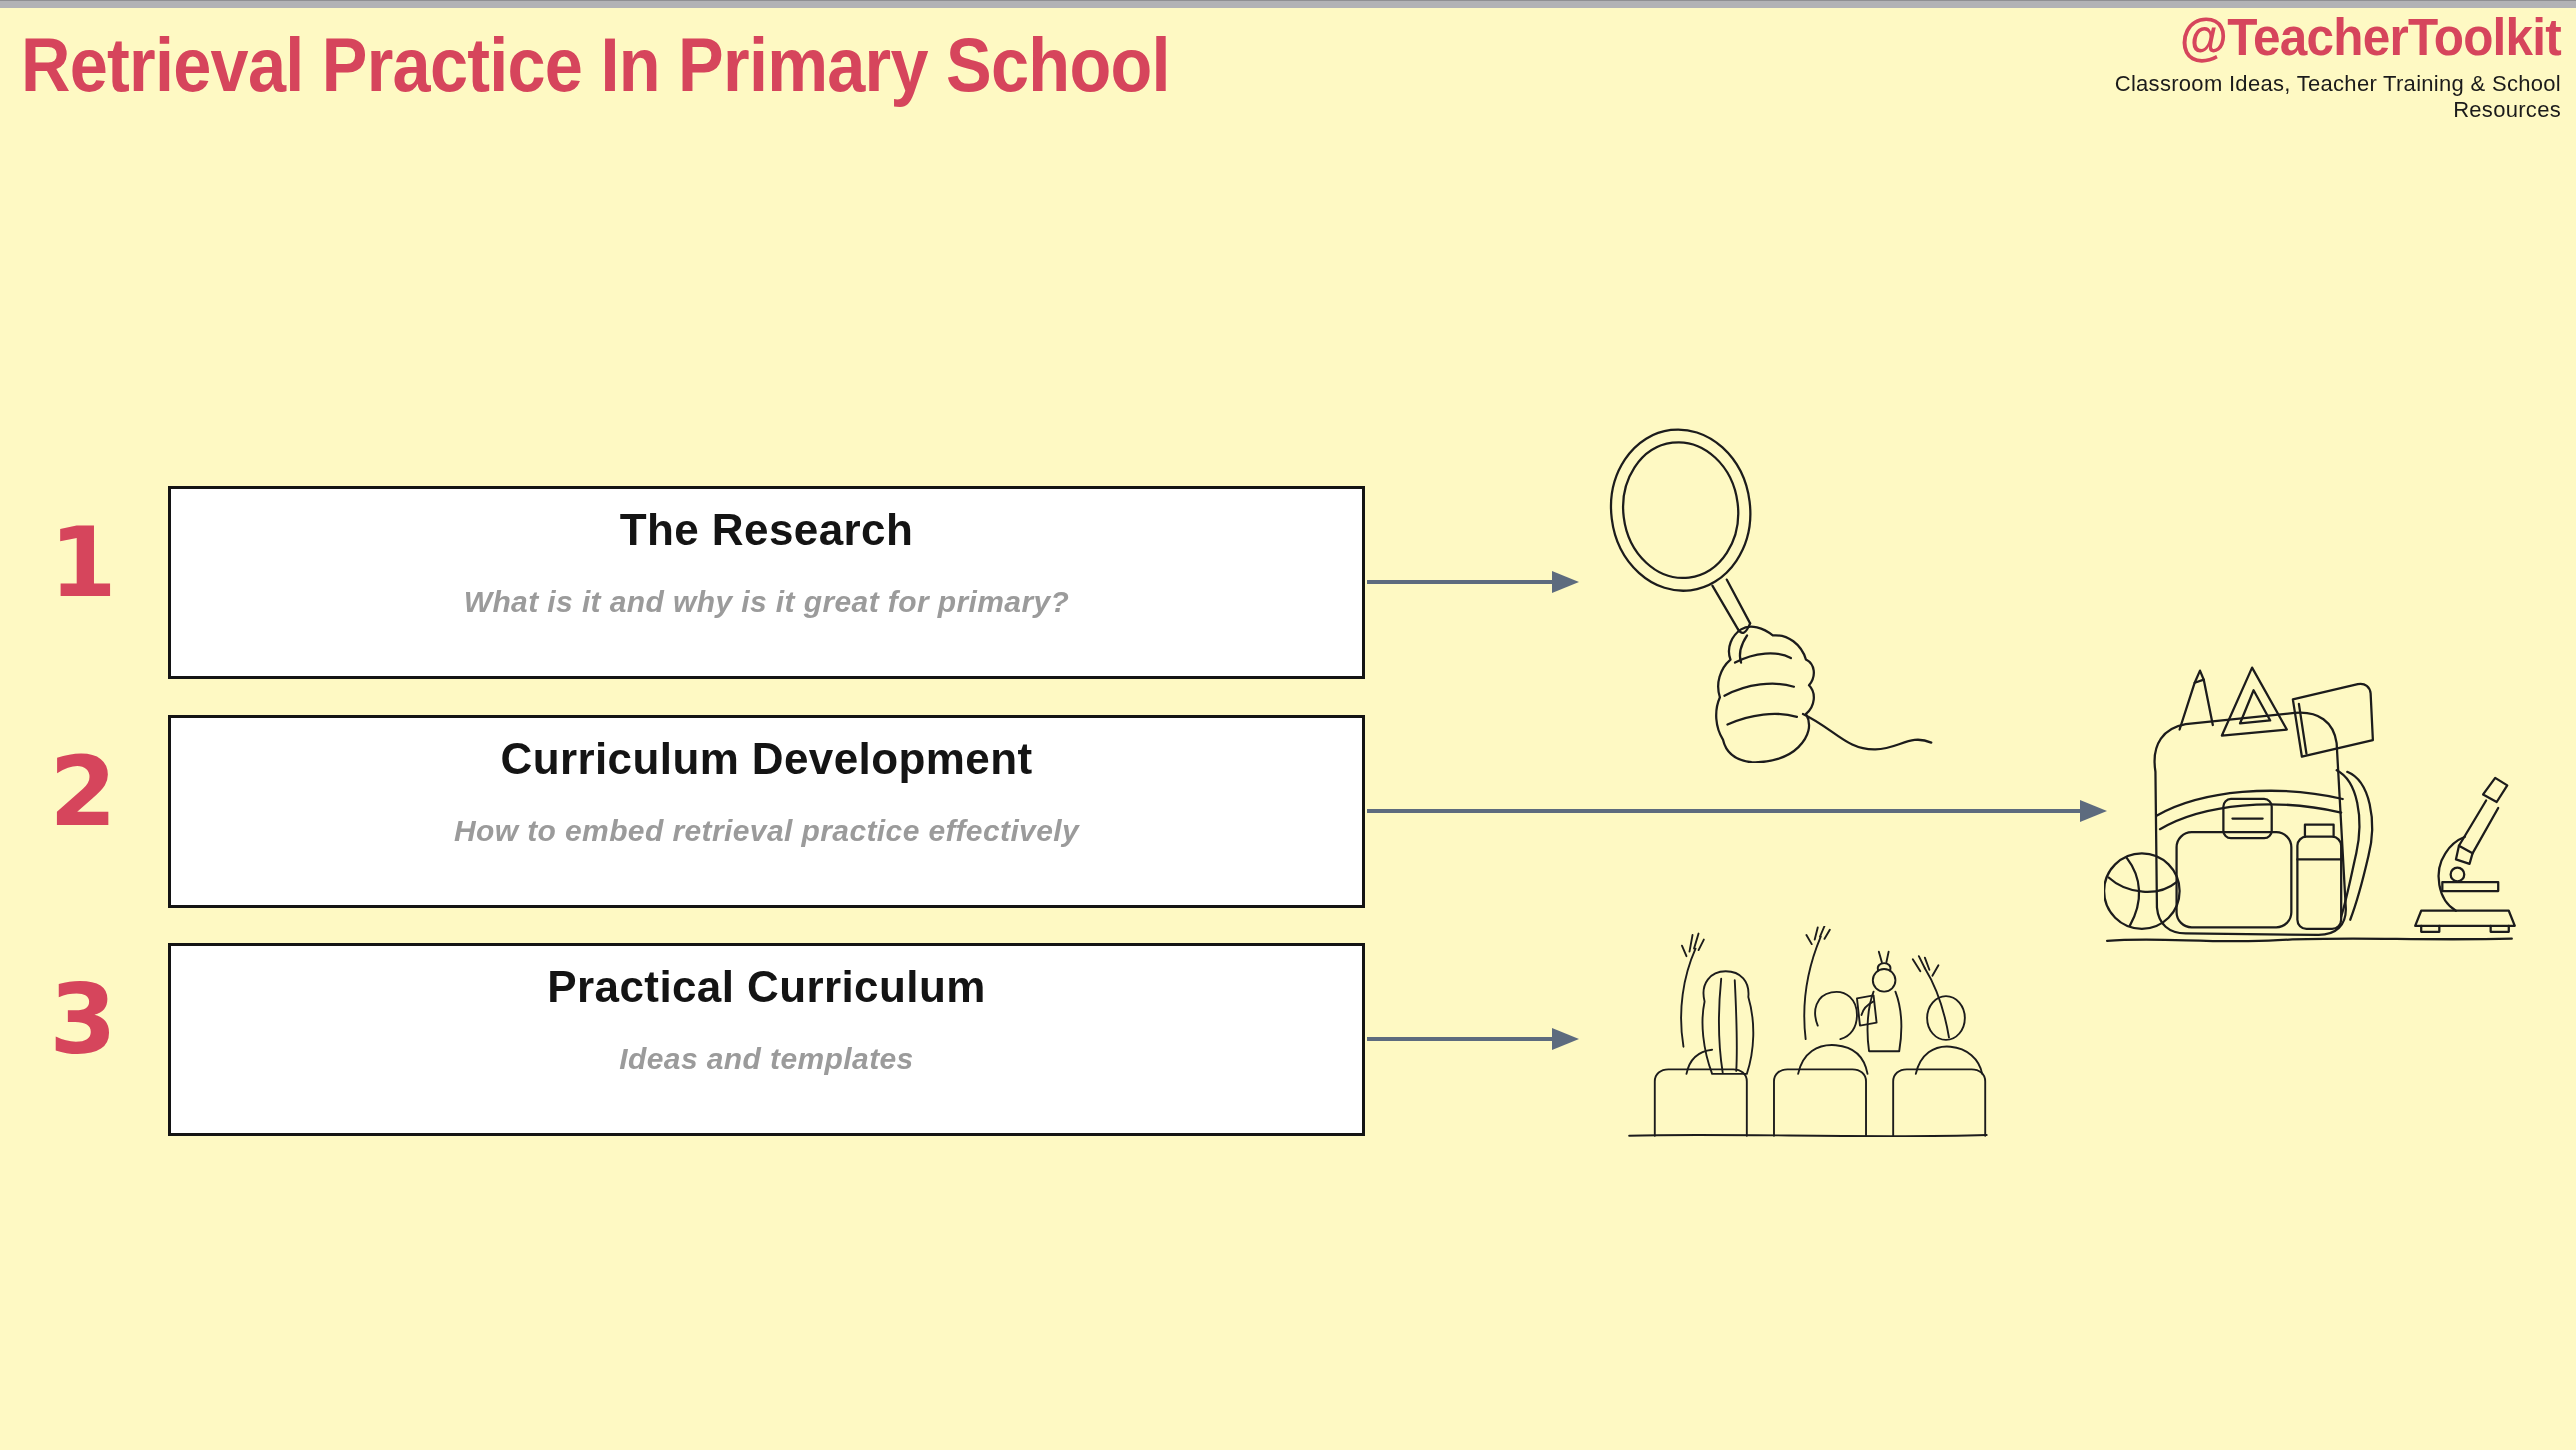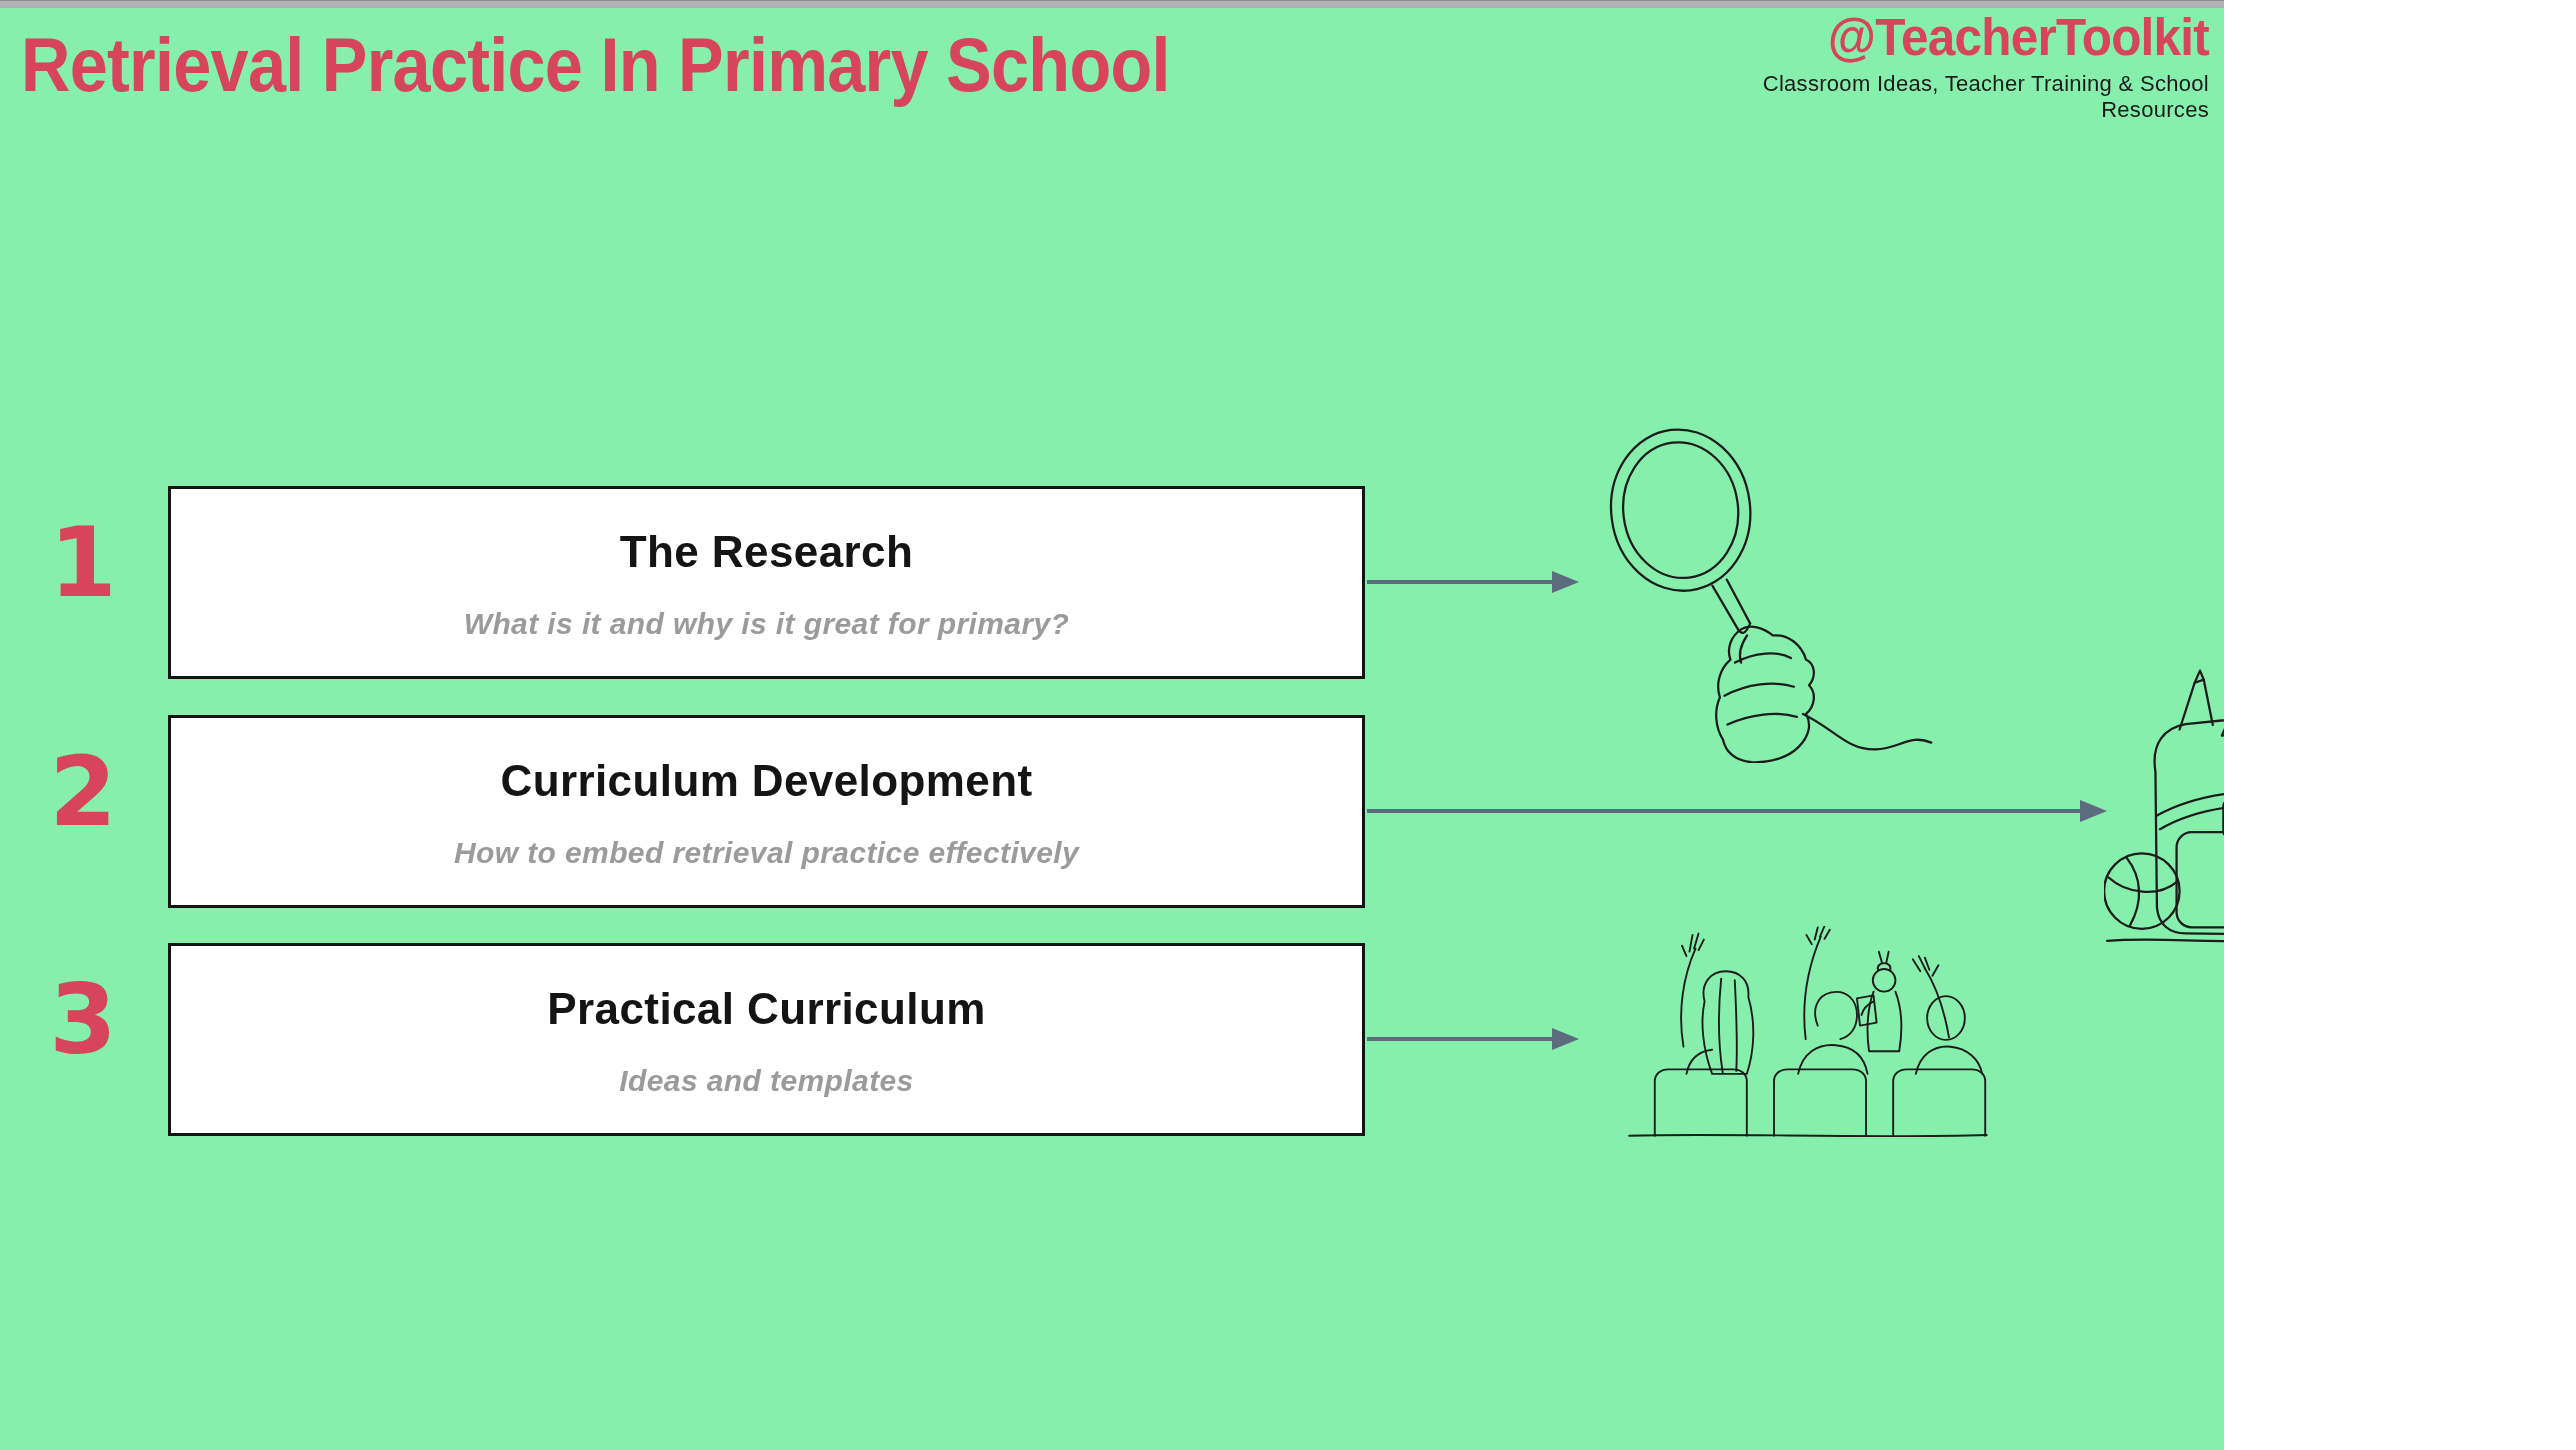--- a/index.html
+++ b/index.html
@@ -1,19 +1,19 @@
 <!DOCTYPE html>
 <html style="font-size:12px"><head>
 <meta charset="utf-8">
 <style>
   html,body{margin:0;padding:0;background:#ffffff;}
   .slide{
     position:relative;
-    width:2224px;height:1450px;
-    background:#86efac;
+    width:2576px;height:1450px;
+    background:#fef9c3;
     overflow:hidden;
     font-family:"Liberation Sans", sans-serif;
   }
   .topbar{
     position:absolute;left:0;top:0;width:2576px;height:6.8px;
     background:#b2b2b5;border-top:0.8px solid #8f8f92;
   }
   .page-title{
     position:absolute;left:21px;top:23px;
     font-size:76px;font-weight:bold;line-height:1.1;
@@ -30,21 +30,21 @@
     transform:scaleX(0.97);transform-origin:right top;
   }
   .brand-tagline{
     font-size:22px;color:#1b1b1b;line-height:1.2;margin-top:3px;
     letter-spacing:0.3px;
   }
   .agenda-box{
     position:absolute;left:168px;width:1197px;height:193px;
     box-sizing:border-box;border:3px solid #141414;background:#ffffff;
     display:flex;flex-direction:column;align-items:center;
-    padding-top:40px;gap:33px;
+    padding-top:18px;gap:33px;
   }
   .box-title{
     font-size:44px;font-weight:bold;color:#141414;line-height:1.05;
     letter-spacing:0.4px;
   }
   .box-subtitle{
     font-size:30px;font-weight:bold;font-style:italic;color:#9b9b9b;
     line-height:1.05;letter-spacing:0.4px;
   }
   .step-number{

